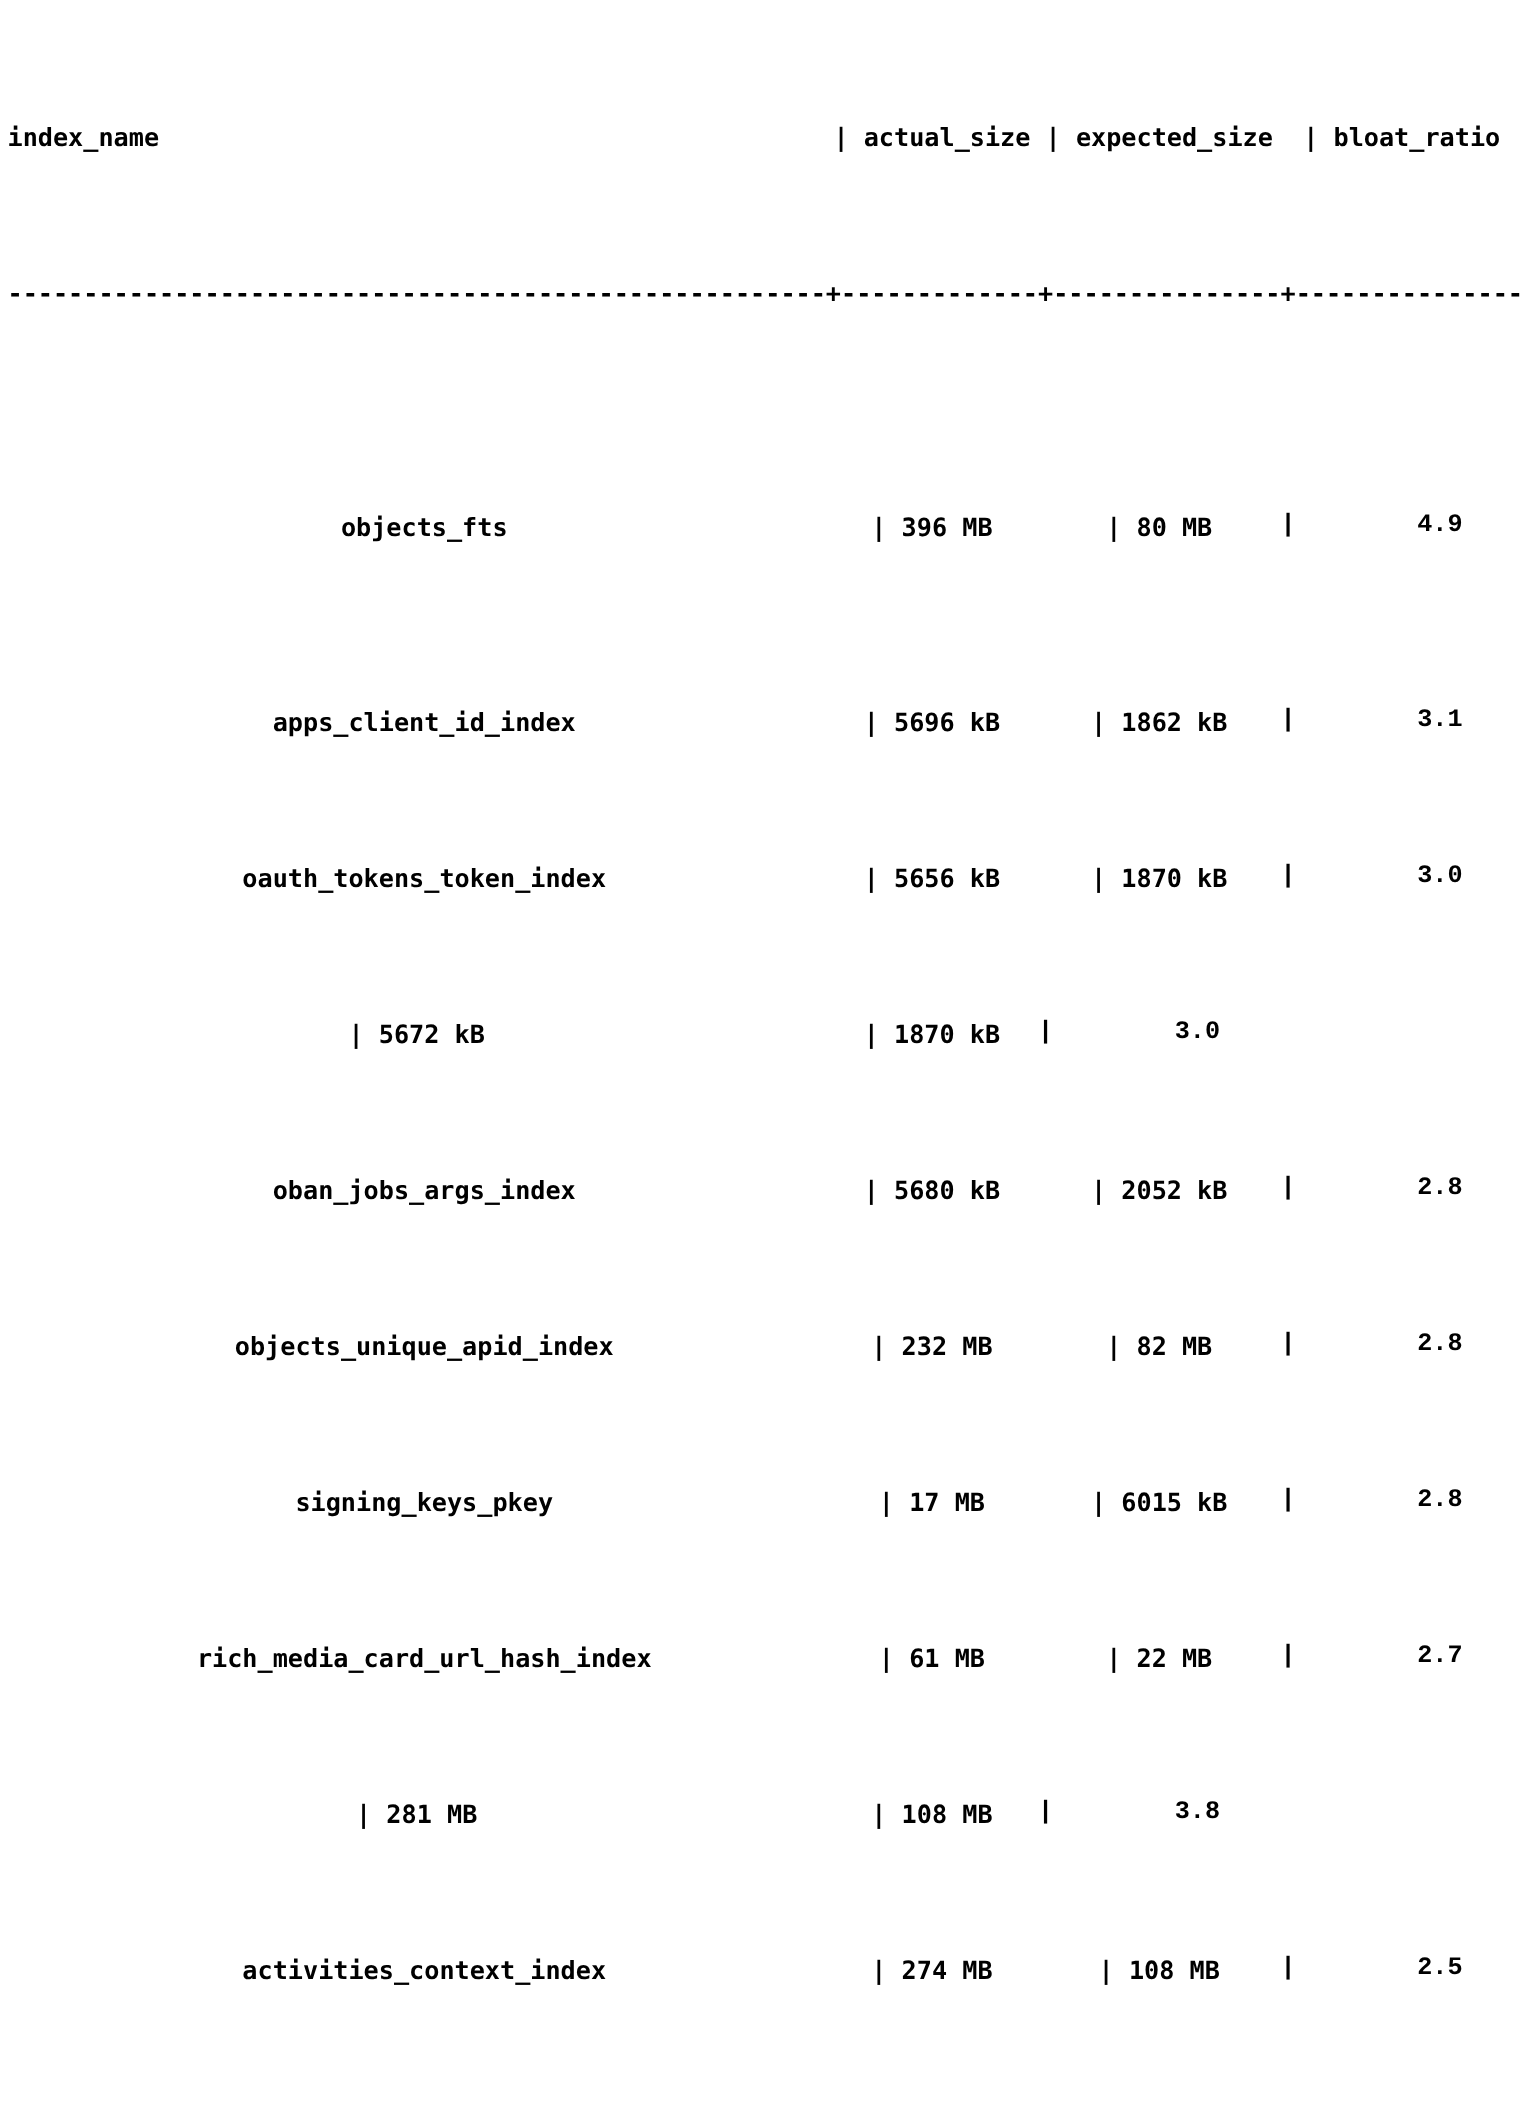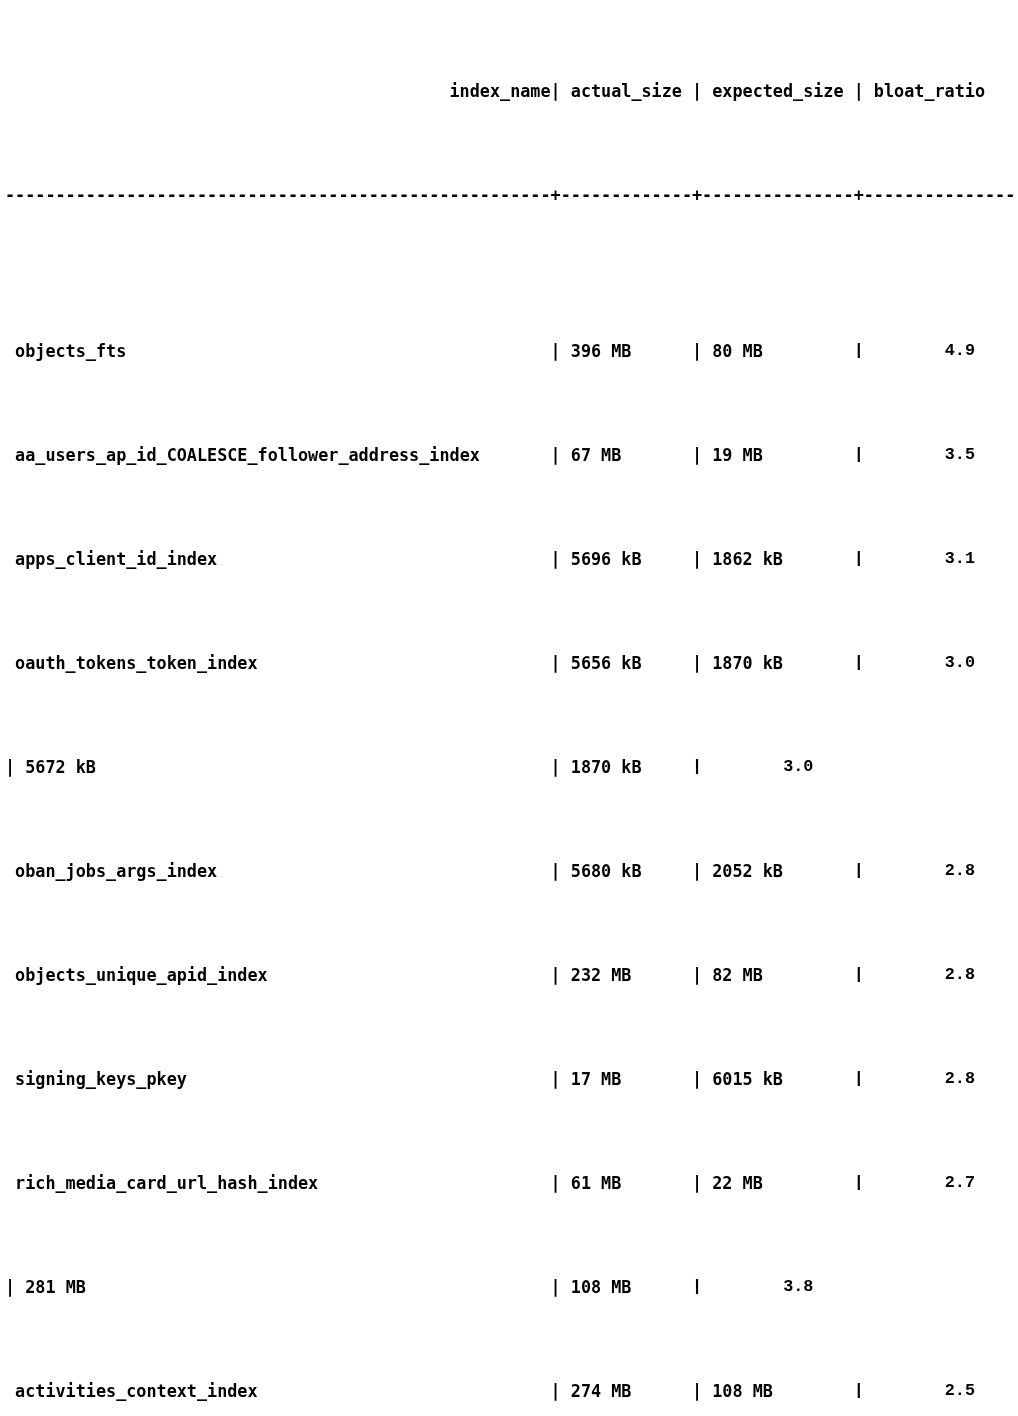--- a/index.html
+++ b/index.html
@@ -20,23 +20,23 @@
     line-height: 26px;
     color: #000000;
     padding-left: 5px;
     white-space: pre;
   }
   .hdr, .row {
     display: grid;
     grid-template-columns: 54ch 14ch 16ch 16ch;
     height: 26px;
   }
-  .cell { overflow: hidden; }
+  .cell { overflow: hidden; text-align: center; }
   .cell.name { padding-left: 1ch; }
-  .hdr .cell.name { padding-left: 0; text-align: right; }
+  .hdr .cell.name { padding-left: 0; text-align: left; }
   .piped::before { content: "| "; }
   .cell.bloat { display: flex; font-family: Liberation Mono, monospace; }
   .cell.bloat::before { content: "| "; }
   .cell.bloat .v { margin-left: auto; padding-right: 4ch; }
   .line { height: 26px; }
 </style>
 </head>
 <body>
 
 <div class="terminal">
@@ -53,28 +53,20 @@
   <div id="rows">
   <div class="row">
     <div class="cell name">objects_fts</div>
     <div class="cell piped">396 MB</div>
     <div class="cell piped">80 MB</div>
     <div class="cell bloat">
       <span class="v">4.9</span>
     </div>
   </div>
 
-  <div class="row">
-    <div class="cell name">aa_users_ap_id_COALESCE_follower_address_index</div>
-    <div class="cell piped">67 MB</div>
-    <div class="cell piped">19 MB</div>
-    <div class="cell bloat">
-      <span class="v">3.5</span>
-    </div>
-  </div>
 
   <div class="row">
     <div class="cell name">apps_client_id_index</div>
     <div class="cell piped">5696 kB</div>
     <div class="cell piped">1862 kB</div>
     <div class="cell bloat">
       <span class="v">3.1</span>
     </div>
   </div>
 

